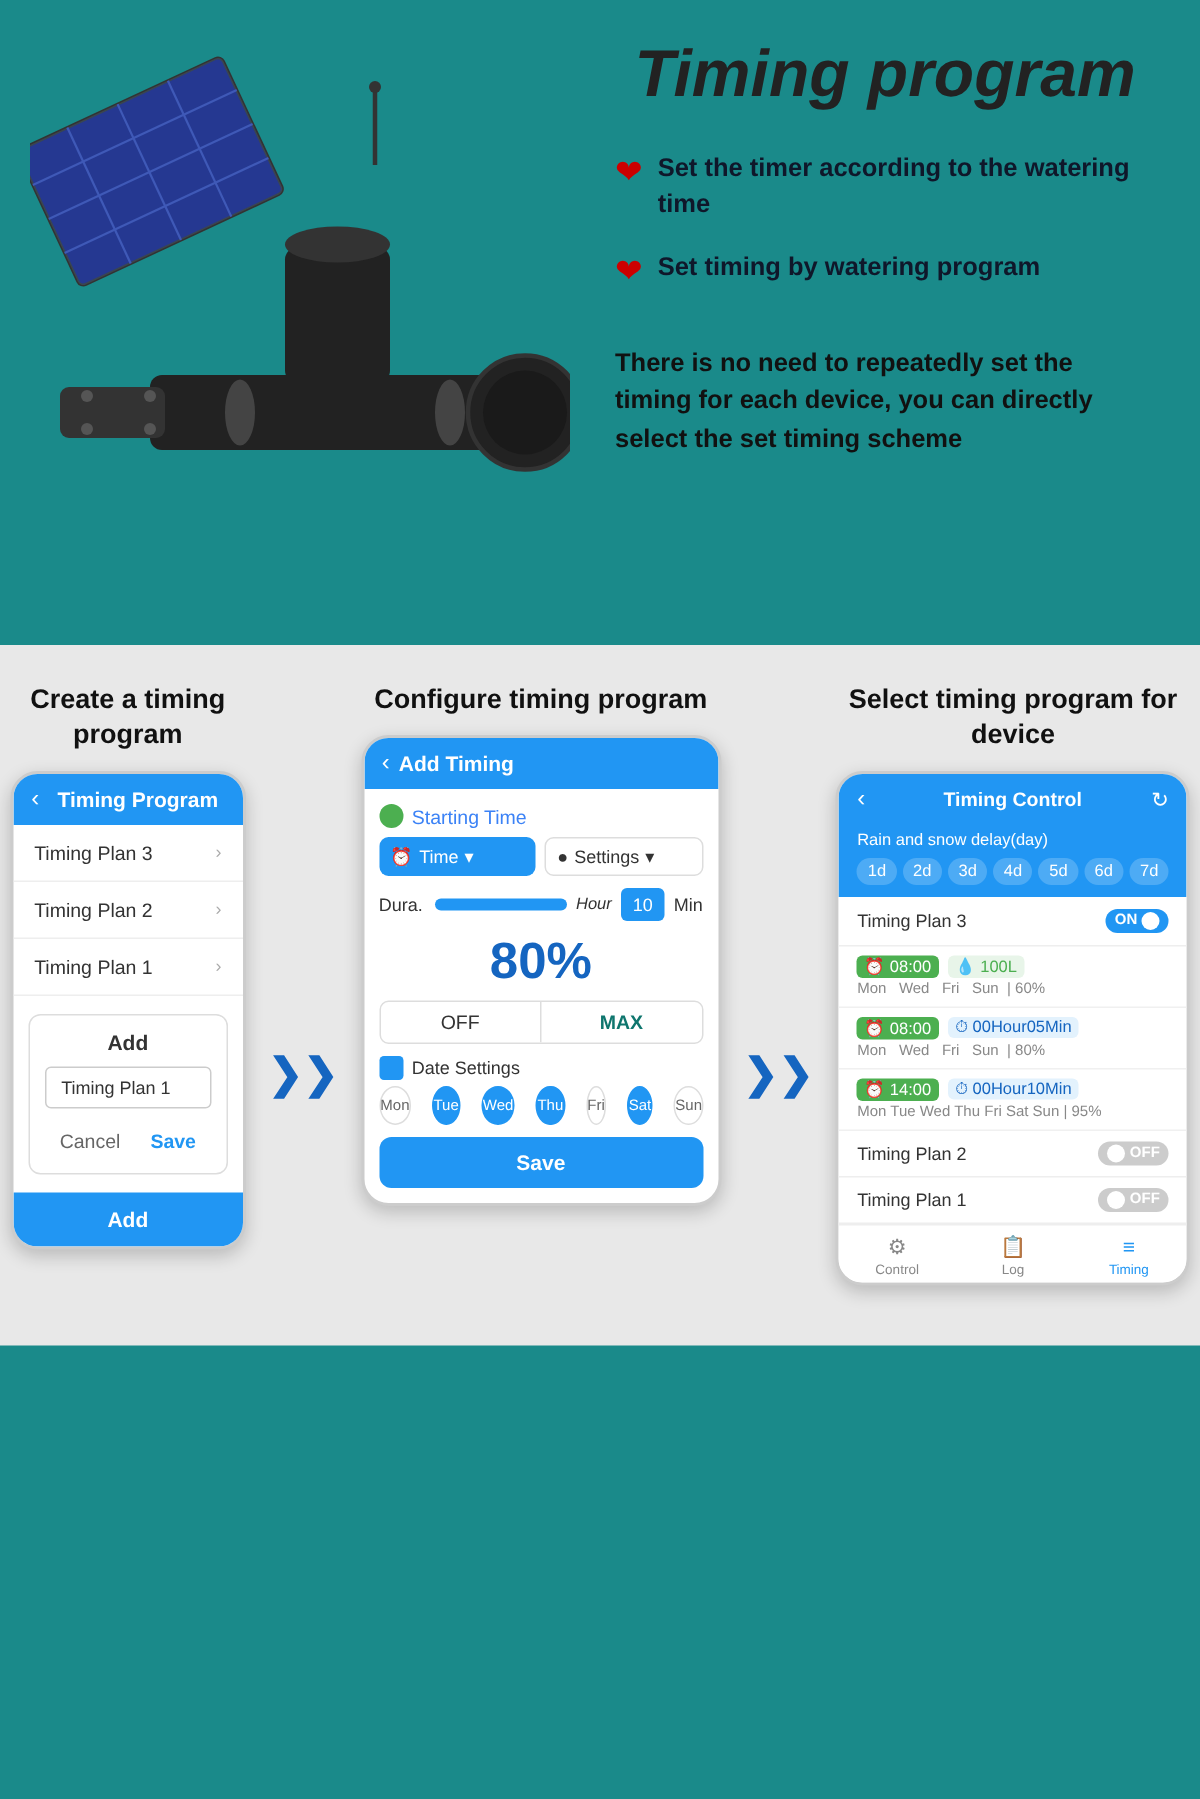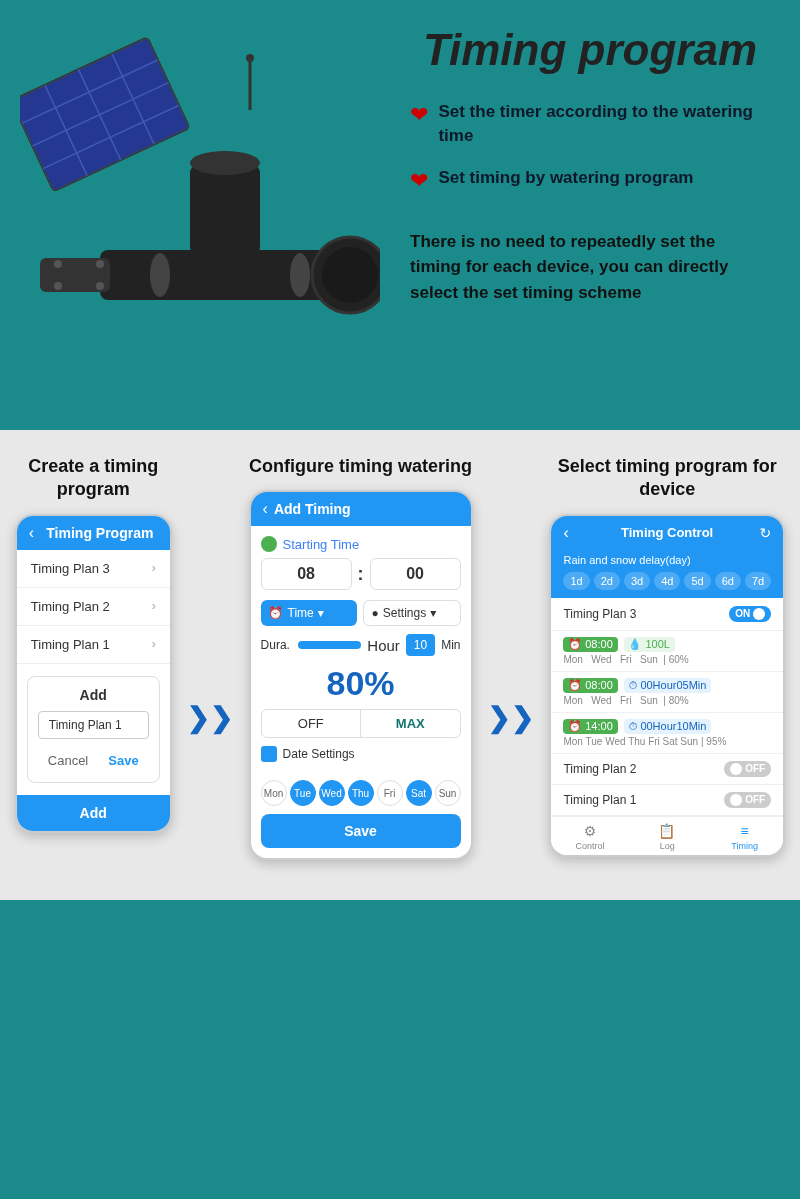--- a/index.html
+++ b/index.html
@@ -340,36 +340,36 @@
       flex: 1;
       text-align: center;
       padding: 6px;
       font-size: 13px;
       color: #0f766e;
       font-weight: bold;
     }
     .phone2-date-section {
       display: flex;
       align-items: center;
-      margin-bottom: 18px;
+      margin-bottom: 4px;
     }
     .phone2-date-icon {
       width: 16px;
       height: 16px;
       background: #2196f3;
       border-radius: 3px;
       margin-right: 6px;
     }
     .phone2-date-label {
       font-size: 12px;
       color: #333;
     }
     .phone2-days-row {
       display: flex;
-      gap: 3px;
+      gap: 14px;
       margin-bottom: 8px;
     }
     .phone2-day {
       width: 26px;
       height: 26px;
       border-radius: 50%;
       display: flex;
       align-items: center;
       justify-content: center;
       font-size: 10px;
@@ -644,57 +644,52 @@
           <div class="phone1-footer-text">Add</div>
         </div>
       </div>
     </div>
 
     <div class="arrow-between">
       <span style="font-size:28px; color:#1565c0; font-weight:bold;">❯❯</span>
     </div>
 
     <div class="step-column">
-      <p class="step-title">Configure timing watering</p>
+      <p class="step-title">Configure timing program</p>
       <div class="phone-mockup">
 
         <div class="phone2-header">
           <span class="phone2-header-back">‹</span>
           <span class="phone2-header-title">Add Timing</span>
         </div>
 
         <div class="phone2-body">
           
           <div class="phone2-section-label">
             <div class="icon-circle"></div>
             <span>Starting Time</span>
-          </div>
-          <div class="phone2-time-row">
-            <div class="phone2-time-box">08</div>
-            <span class="phone2-colon">:</span>
-            <div class="phone2-time-box">00</div>
           </div>
           
           <div class="phone2-selector-row">
             <div class="phone2-selector">
               <span>⏰</span>
               <span>Time</span>
               <span>▾</span>
             </div>
             <div class="phone2-selector-capacity">
               <span>●</span>
               <span>Settings</span>
               <span>▾</span>
             </div>
           </div>
           
           <div class="phone2-dura-row">
             <span class="phone2-dura-label">Dura.</span>
             <div class="phone2-dura-box"></div>
-            <span style="font-size:15px;color:#333;margin:0 2px;">Hour</span>
+            <span style="font-size:11px;color:#333;margin:0 2px;font-style:italic;">Hour</span>
             <div class="phone2-dura-num">10</div>
             <span class="phone2-dura-min" style="margin-left:2px;">Min</span>
           </div>
           
           <div class="phone2-percent">80%</div>
           
           <div class="phone2-off-max">
             <div class="phone2-off">OFF</div>
             <div class="phone2-max">MAX</div>
           </div>

